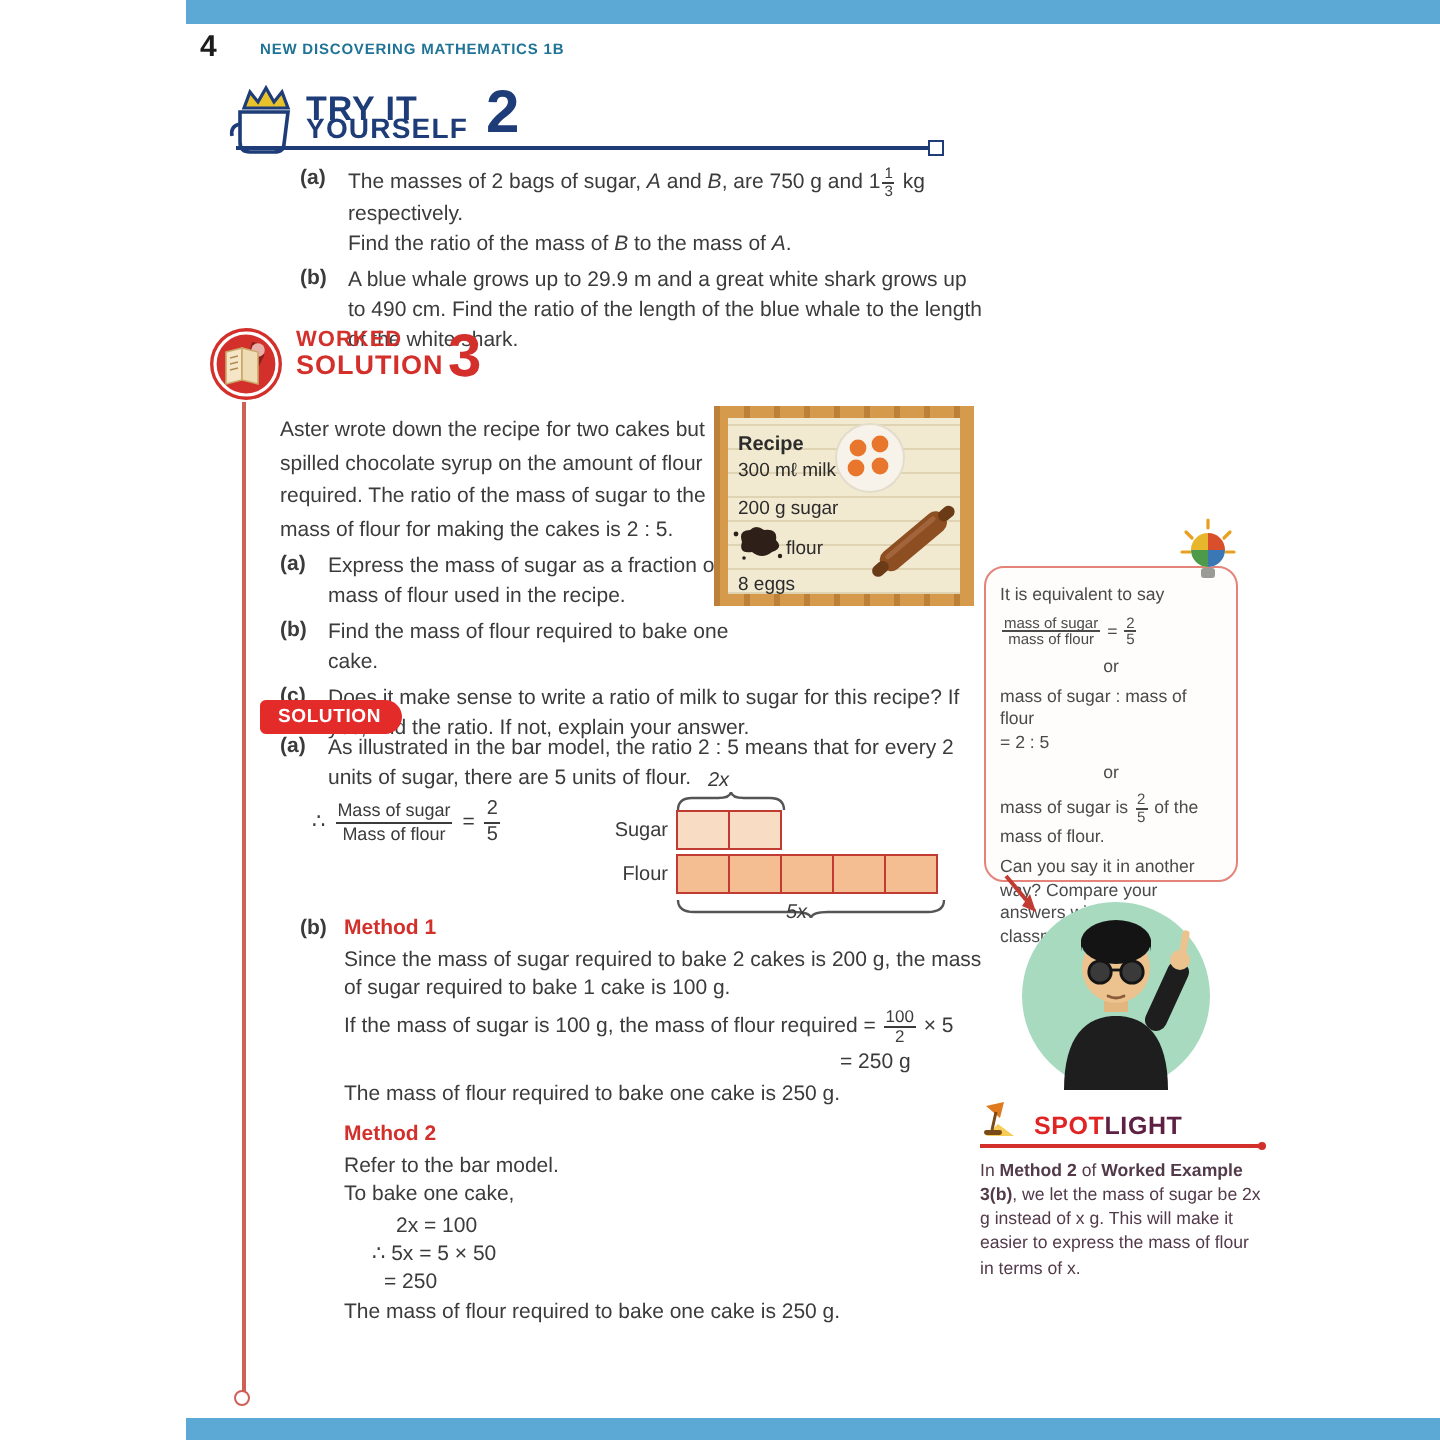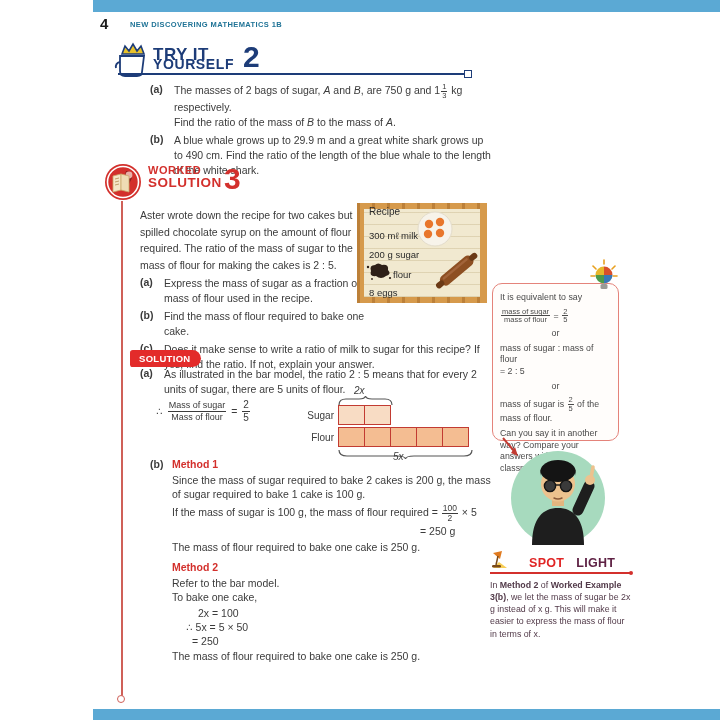--- a/index.html
+++ b/index.html
@@ -36,21 +36,21 @@
   .we-num{left:224px;top:162px;font-size:30px;font-weight:bold;color:#d3302c;}
   .we-intro{left:140px;top:207px;width:215px;font-size:10.5px;line-height:16.5px;}
   .we-items{left:140px;top:276px;width:352px;}
   .we-items .qbody{width:215px;}
   .we-items .qitem.wide .qbody{width:328px;}
   
   .recipe{left:357px;top:203px;width:130px;height:100px;background:#d69a4c;
     background-image:repeating-linear-gradient(90deg,rgba(140,80,20,.35) 0 3px,rgba(0,0,0,0) 3px 15px);}
   .paper{position:absolute;left:7px;top:6px;right:7px;bottom:6px;background:#f1e9d0;
     background-image:repeating-linear-gradient(0deg,rgba(180,160,110,.3) 0 1px,rgba(0,0,0,0) 1px 12px);}
-  .recipe-title{position:absolute;left:12px;top:3px;font-size:10px;font-weight:normal;color:#2b2b2b;}
+  .recipe-title{position:absolute;left:12px;top:14px;font-size:10px;font-weight:bold;color:#2b2b2b;}
   .recipe-i1{position:absolute;left:12px;top:27px;font-size:9.5px;color:#2b2b2b;}
   .recipe-i2{position:absolute;left:12px;top:46px;font-size:9.5px;color:#2b2b2b;}
   .recipe-i3{position:absolute;left:36px;top:66px;font-size:9.5px;color:#2b2b2b;}
   .recipe-i4{position:absolute;left:12px;top:84px;font-size:9.5px;color:#2b2b2b;}
   .blob{position:absolute;left:8px;top:58px;}
   .plate{position:absolute;left:58px;top:6px;}
   .pin{position:absolute;left:72px;top:38px;}
   
   .bubble{left:492px;top:283px;width:127px;height:158px;border:1.5px solid #e4837a;border-radius:10px;
     background:#fffdfb;padding:8px 7px;box-sizing:border-box;font-size:8.8px;line-height:11.5px;color:#4a4a4a;}
@@ -81,21 +81,21 @@
   .methods{left:150px;top:457px;width:352px;font-size:10.5px;line-height:14px;}
   .m-title{color:#d3302c;font-weight:bold;margin-bottom:2px;}
   .methods .mp{margin:0 0 3px 0;padding-left:22px;}
   .methods .eq{padding-left:22px;margin:0;}
   .m-result{padding-left:270px;margin:0 0 2px 0;}
   .m-lbl{position:absolute;left:0;top:0;font-weight:bold;}
   .mwrap{position:relative;}
   .eq-i1{margin-left:26px;} .eq-i2{margin-left:34px;} .eq-i3{margin-left:14px;} .eq-i4{margin-left:20px;}
   
   .spot{left:490px;top:550px;width:142px;}
-  .spot-head{display:flex;align-items:flex-end;gap:15px;}
+  .spot-head{display:flex;align-items:flex-end;gap:3px;}
   .spot-t1{font-size:12.5px;font-weight:bold;color:#e02525;letter-spacing:.3px;}
   .spot-t2{font-size:12.5px;font-weight:bold;color:#5e2144;letter-spacing:.3px;}
   .spot-rule{margin-top:2px;height:1.5px;background:#d3302c;position:relative;}
   .spot-rule::after{content:"";position:absolute;right:-1px;top:-1.5px;width:4px;height:4px;border-radius:50%;background:#d3302c;}
   .spot-body{margin-top:5px;font-size:8.8px;line-height:12.3px;color:#523a49;}
   .b{font-weight:bold;}
 </style>
 </head>
 <body>
 

